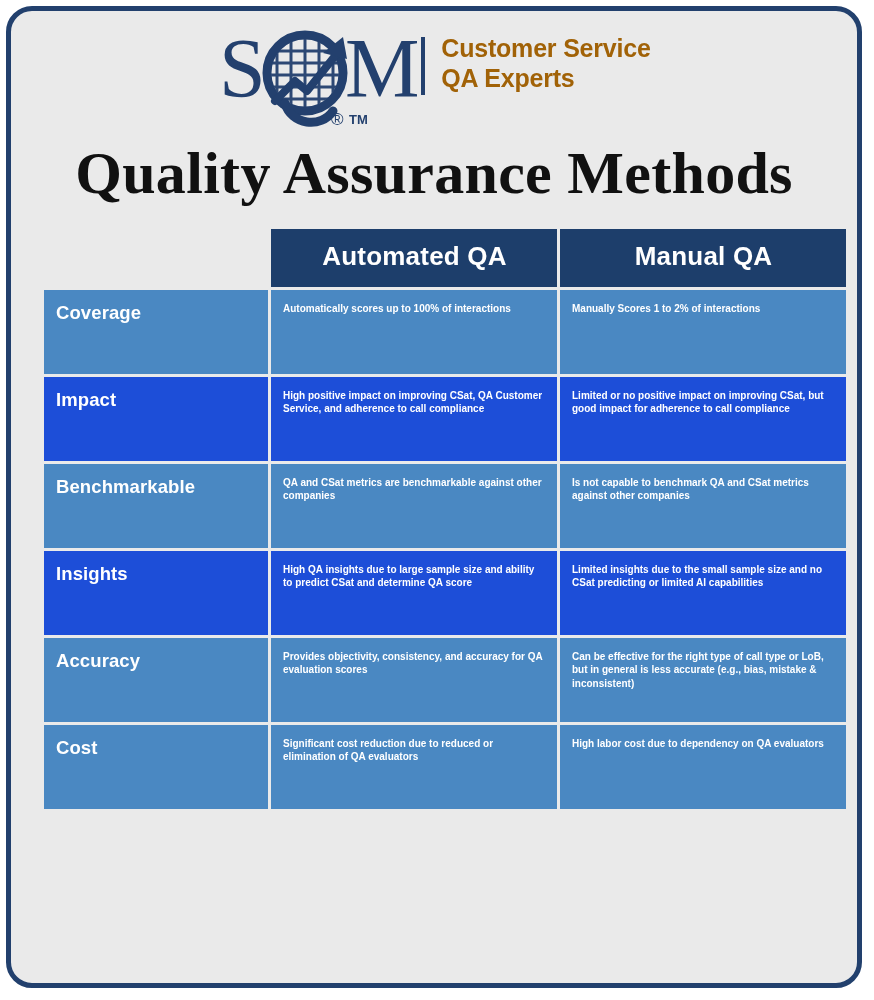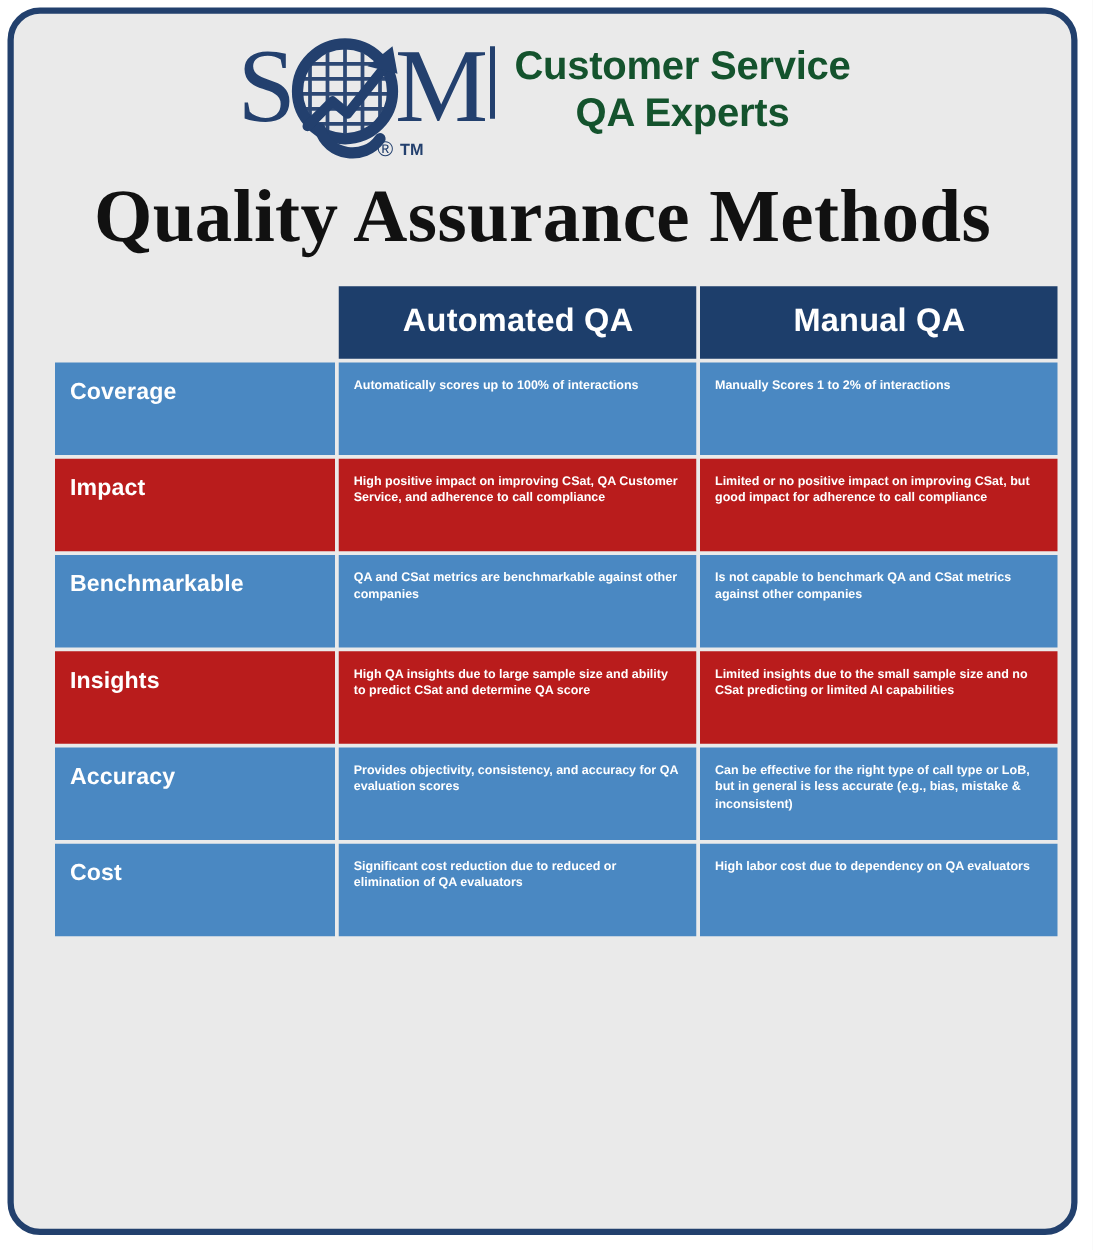--- a/index.html
+++ b/index.html
@@ -51,26 +51,25 @@
   .brand-divider {
     width: 4px;
     height: 58px;
     background: #23406e;
     margin-top: 12px;
     margin-left: 4px;
     margin-right: 16px;
   }
   .brand-tagline {
     margin-top: 9px;
-    color: #14532d;
-    font-size: 32px;
+    color: #a16207;
+    font-size: 25px;
     font-weight: bold;
     line-height: 1.18;
     letter-spacing: -0.2px;
-    text-align: center;
   }
   .brand-tagline div { white-space: nowrap; }
 
   
   .page-title {
     position: absolute;
     top: 128px;
     left: 0;
     width: 100%;
     text-align: center;
@@ -114,33 +113,33 @@
     height: 58px;
     vertical-align: middle;
     letter-spacing: 0.2px;
   }
 
   .row-label {
     color: #ffffff;
     font-size: 18.5px;
     font-weight: bold;
     letter-spacing: 0.1px;
-    height: 74px;
+    height: 84px;
   }
   .cell-text {
     color: #ffffff;
     font-size: 10px;
     font-weight: 600;
     line-height: 1.33;
   }
 
   tr.shade-light .row-label,
   tr.shade-light .cell-text { background: #4a88c2; }
   tr.shade-dark .row-label,
-  tr.shade-dark .cell-text { background: #b91c1c; }
+  tr.shade-dark .cell-text { background: #1d4ed8; }
 </style>
 </head>
 <body>
 
 <div class="page-frame">
 
   <div class="brand">
     <div class="brand-inner">
       <div class="logo-mark">
         <svg width="200" height="108" viewBox="0 0 200 108" xmlns="http://www.w3.org/2000/svg">

